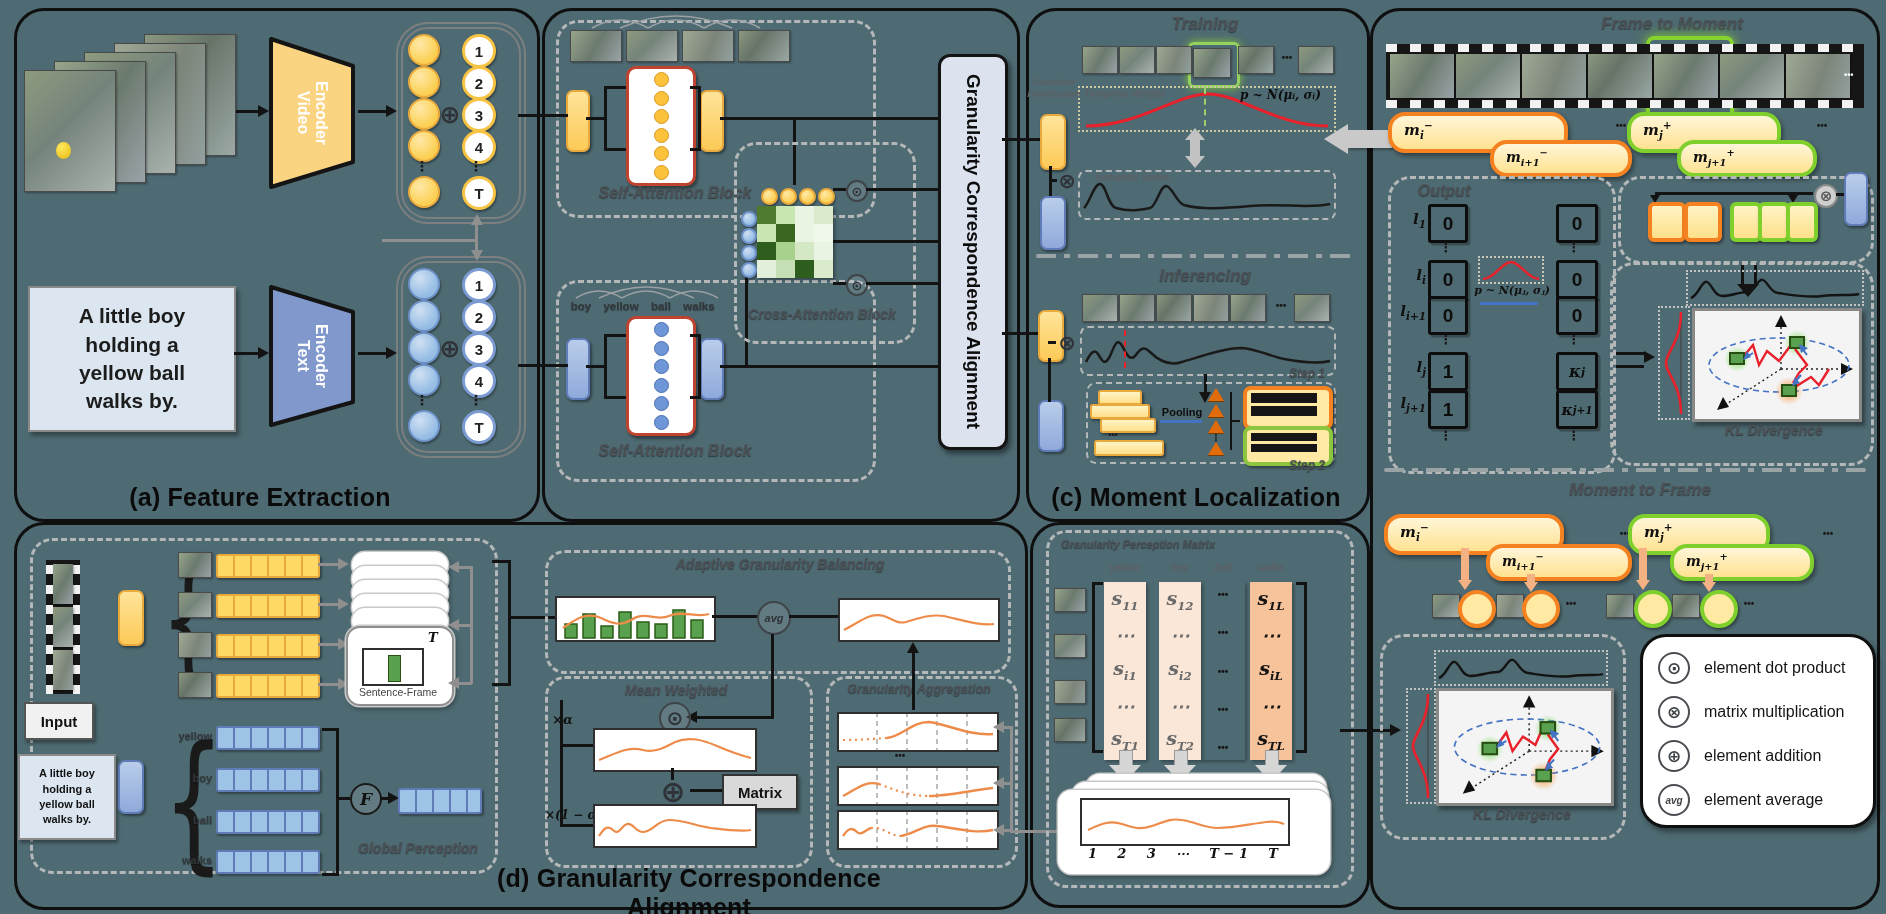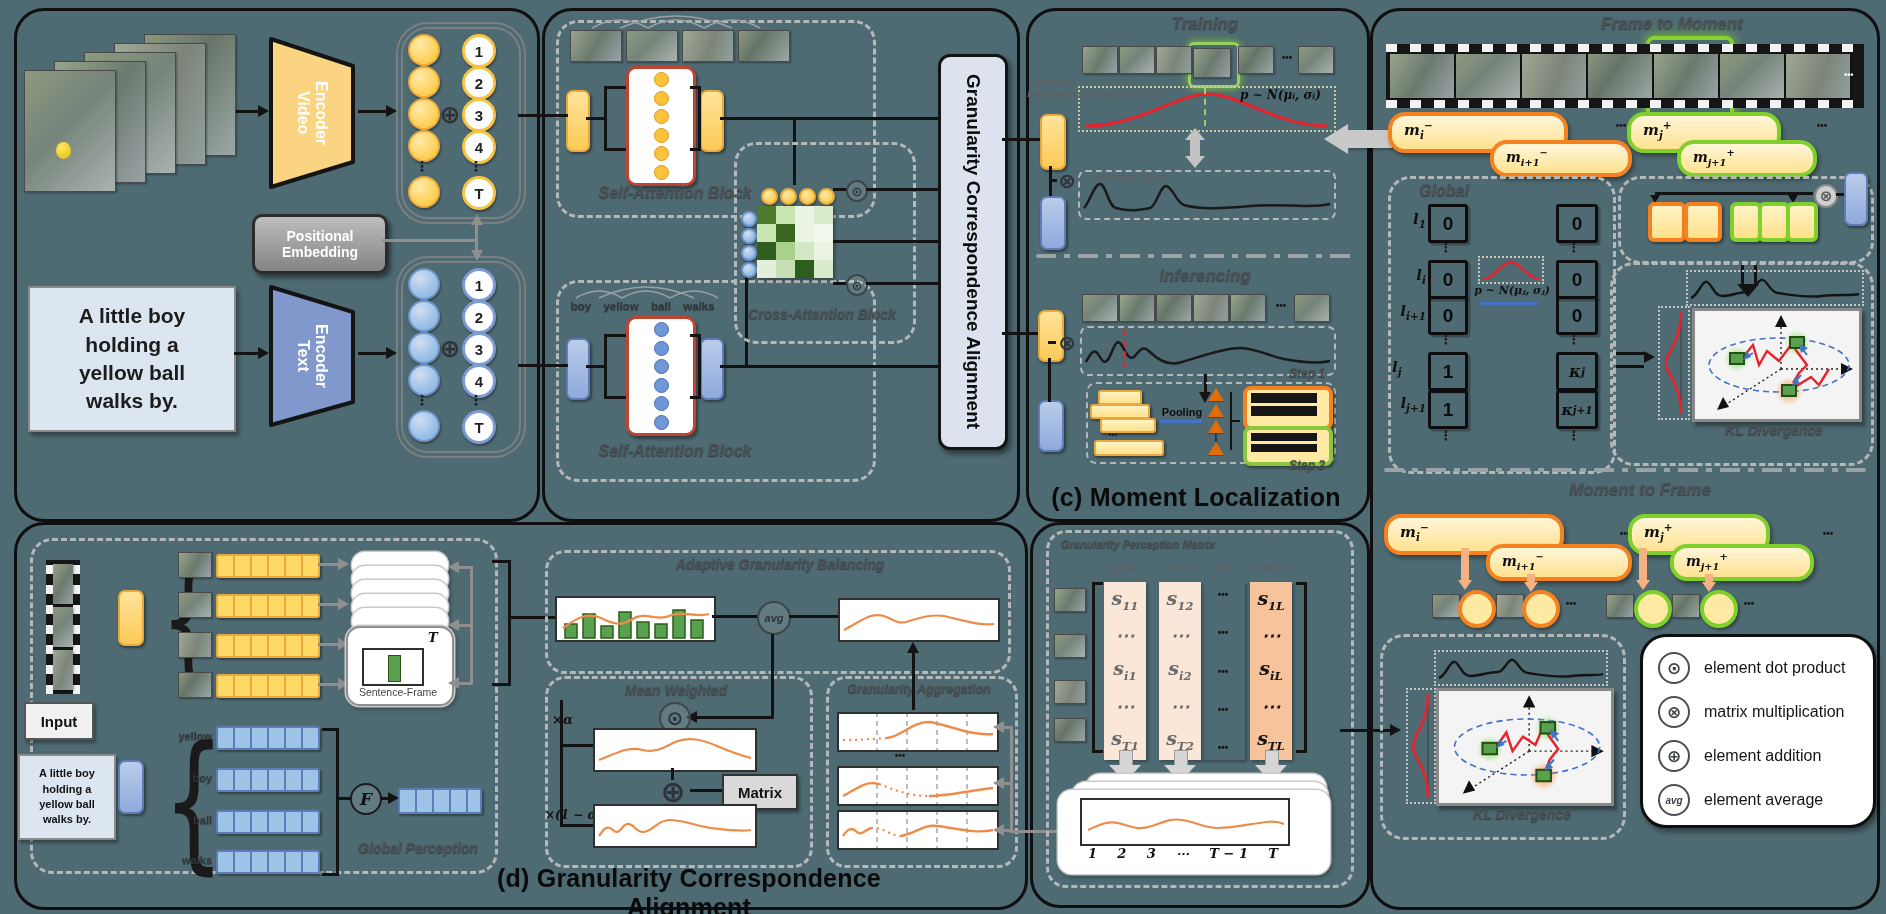--- a/index.html
+++ b/index.html
@@ -74,20 +74,21 @@
 
 <div id="stage">
 
   <div class="panel" style="left:14px;top:8px;width:520px;height:508px"></div>
   <div class="panel" style="left:542px;top:8px;width:472px;height:508px"></div>
   <div class="panel" style="left:1026px;top:8px;width:338px;height:508px"></div>
   <div class="panel" style="left:14px;top:522px;width:1008px;height:382px"></div>
   <div class="panel" style="left:1030px;top:522px;width:334px;height:380px"></div>
   <div class="panel" style="left:1370px;top:8px;width:504px;height:896px"></div>
 
+  <div class="ptitle" style="left:40px;top:483px;width:440px">(a) Feature Extraction</div>
   <div class="ptitle" style="left:1040px;top:483px;width:312px">(c) Moment Localization</div>
   <div class="ptitle" style="left:434px;top:864px;width:510px">(d) Granularity Correspondence Alignment</div>
 
   <div>
     <div class="thumb t4" style="left:144px;top:34px;width:90px;height:120px;z-index:1"></div>
     <div class="thumb t3" style="left:114px;top:43px;width:90px;height:120px;z-index:2"></div>
     <div class="thumb t2" style="left:84px;top:52px;width:90px;height:120px;z-index:3"></div>
     <div class="thumb t1" style="left:54px;top:61px;width:90px;height:120px;z-index:4"></div>
     <div class="thumb t2" style="left:24px;top:70px;width:90px;height:120px;z-index:5"></div>
     <div class="abs" style="left:56px;top:142px;width:15px;height:17px;border-radius:50%;background:radial-gradient(circle at 35% 30%,#ffe95e,#e8b90e);z-index:6"></div>
@@ -98,22 +99,20 @@
   </svg>
   <div class="abs pre" style="left:268px;top:36px;width:88px;height:154px;display:flex;align-items:center;justify-content:center;writing-mode:vertical-lr;color:#fff;font-weight:bold;font-size:16px;text-align:center">Video
 Encoder</div>
 
   <svg class="abs" style="left:268px;top:284px" width="88" height="144">
     <polygon points="3,3 85,28 85,118 3,141" fill="#8098cc" stroke="#141414" stroke-width="4" stroke-linejoin="round"></polygon>
   </svg>
   <div class="abs pre" style="left:268px;top:284px;width:88px;height:144px;display:flex;align-items:center;justify-content:center;writing-mode:vertical-lr;color:#fff;font-weight:bold;font-size:16px;text-align:center">Text
 Encoder</div>
 
-  <div class="abs pre" style="left:252px;top:214px;width:130px;height:54px;background:linear-gradient(#bdbdbd,#848484);border:3px solid #2b2b2b;border-radius:10px;display:flex;align-items:center;justify-content:center;color:#fff;font-weight:bold;font-size:14px;text-align:center;box-shadow:3px 4px 4px rgba(0,0,0,.45)">Positional
-Embedding</div>
 
   <div class="abs pre" style="left:28px;top:286px;width:204px;height:142px;background:#dce6f1;border:2.5px solid #8a8a8a;display:flex;align-items:center;justify-content:center;font-size:21px;font-weight:bold;color:#1c1c1c;text-align:center;line-height:1.35;box-shadow:3px 4px 4px rgba(0,0,0,.35)">A little boy
 holding a
 yellow ball
 walks by.</div>
 
   <div class="grpbox" style="left:396px;top:22px;width:126px;height:198px"></div>
   <div class="grpbox2" style="left:401px;top:27px;width:116px;height:188px"></div>
   <div class="dotc ydot" style="left:408px;top:34px;width:28px;height:28px"></div>
   <div class="dotc ydot" style="left:408px;top:66px;width:28px;height:28px"></div>
@@ -626,30 +625,30 @@
   <div class="vd" style="left:1608px;top:120px;width:26px;font-size:10px">•••</div>
   <div class="mom gmom" style="left:1627px;top:112px;width:134px;height:30px">
     <span class="math" style="font-size:15px"><span>m</span><sub>j</sub><sup>+</sup></span>
   </div>
   <div class="mom gmom" style="left:1677px;top:140px;width:120px;height:26px">
     <span class="math" style="font-size:14px"><span>m</span><sub>j+1</sub><sup>+</sup></span>
   </div>
   <div class="vd" style="left:1808px;top:120px;width:28px;font-size:10px">•••</div>
 
   <div class="dashbox" style="left:1388px;top:176px;width:222px;height:292px"></div>
-  <div class="lblg" style="left:1412px;top:182px;width:64px;font-size:16px">Global</div>
+  <div class="lblg" style="left:1412px;top:182px;width:64px;font-size:16px">Output</div>
   <div class="abs math" style="left:1392px;top:210px;width:34px;font-size:15px;text-align:right"><span>l</span><sub>1</sub></div>
   <div class="valbox" style="left:1428px;top:204px;width:34px;height:33px">0</div>
   <div class="vd" style="left:1436px;top:240px;width:20px;font-size:13px">⋮</div>
   <div class="abs math" style="left:1392px;top:266px;width:34px;font-size:15px;text-align:right"><span>l</span><sub>i</sub></div>
   <div class="valbox" style="left:1428px;top:260px;width:34px;height:33px">0</div>
   <div class="abs math" style="left:1388px;top:302px;width:38px;font-size:15px;text-align:right"><span>l</span><sub>i+1</sub></div>
   <div class="valbox" style="left:1428px;top:296px;width:34px;height:33px">0</div>
   <div class="vd" style="left:1436px;top:332px;width:20px;font-size:13px">⋮</div>
-  <div class="abs math" style="left:1392px;top:358px;width:34px;font-size:15px;text-align:left"><span>l</span><sub>j</sub></div>
+  <div class="abs math" style="left:1392px;top:358px;width:34px;font-size:15px;text-align:right"><span>l</span><sub>j</sub></div>
   <div class="valbox" style="left:1428px;top:352px;width:34px;height:33px">1</div>
   <div class="abs math" style="left:1388px;top:394px;width:38px;font-size:15px;text-align:right"><span>l</span><sub>j+1</sub></div>
   <div class="valbox" style="left:1428px;top:390px;width:34px;height:33px">1</div>
   <div class="vd" style="left:1436px;top:428px;width:20px;font-size:13px">⋮</div>
 
   <div class="dotbox" style="left:1478px;top:256px;width:62px;height:24px;border-color:#c9c9b8">
     <svg width="100%" height="100%" viewBox="0 0 62 24" preserveAspectRatio="none">
       <path d="M3,21 C14,21 22,4 31,4 C40,4 48,21 59,21" stroke="#e8212b" stroke-width="2.4" fill="none"></path>
     </svg>
   </div>

